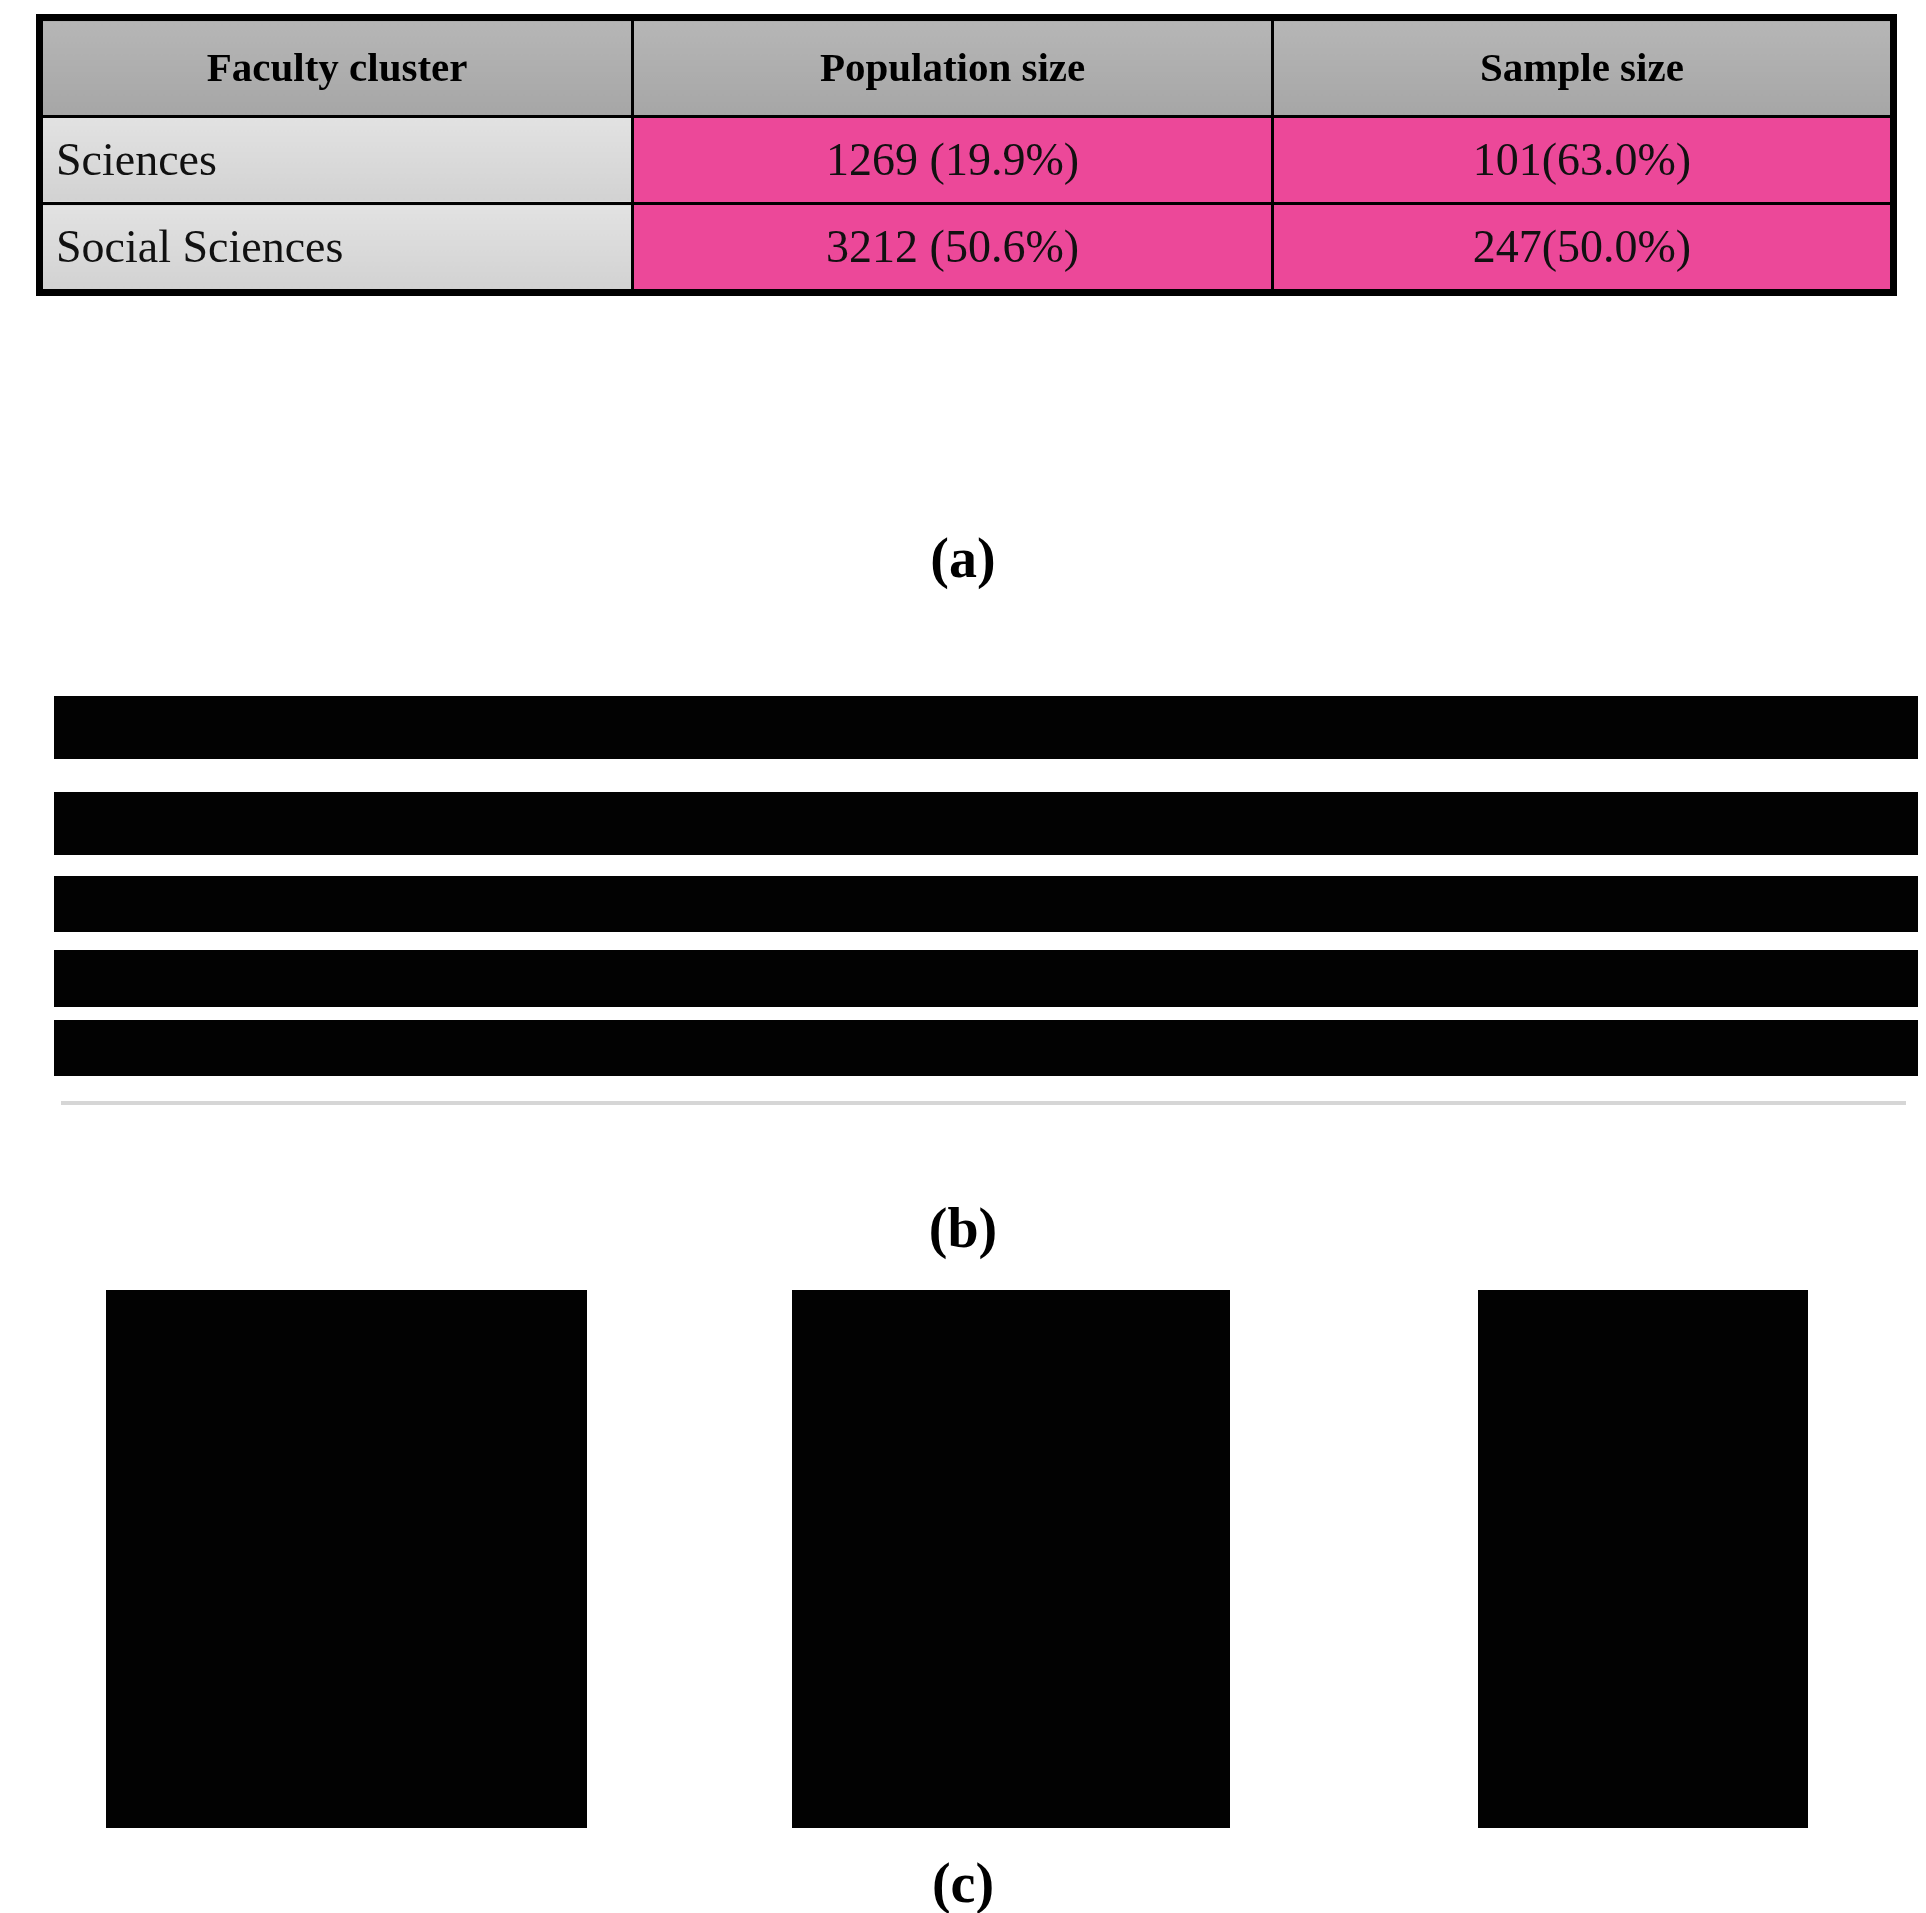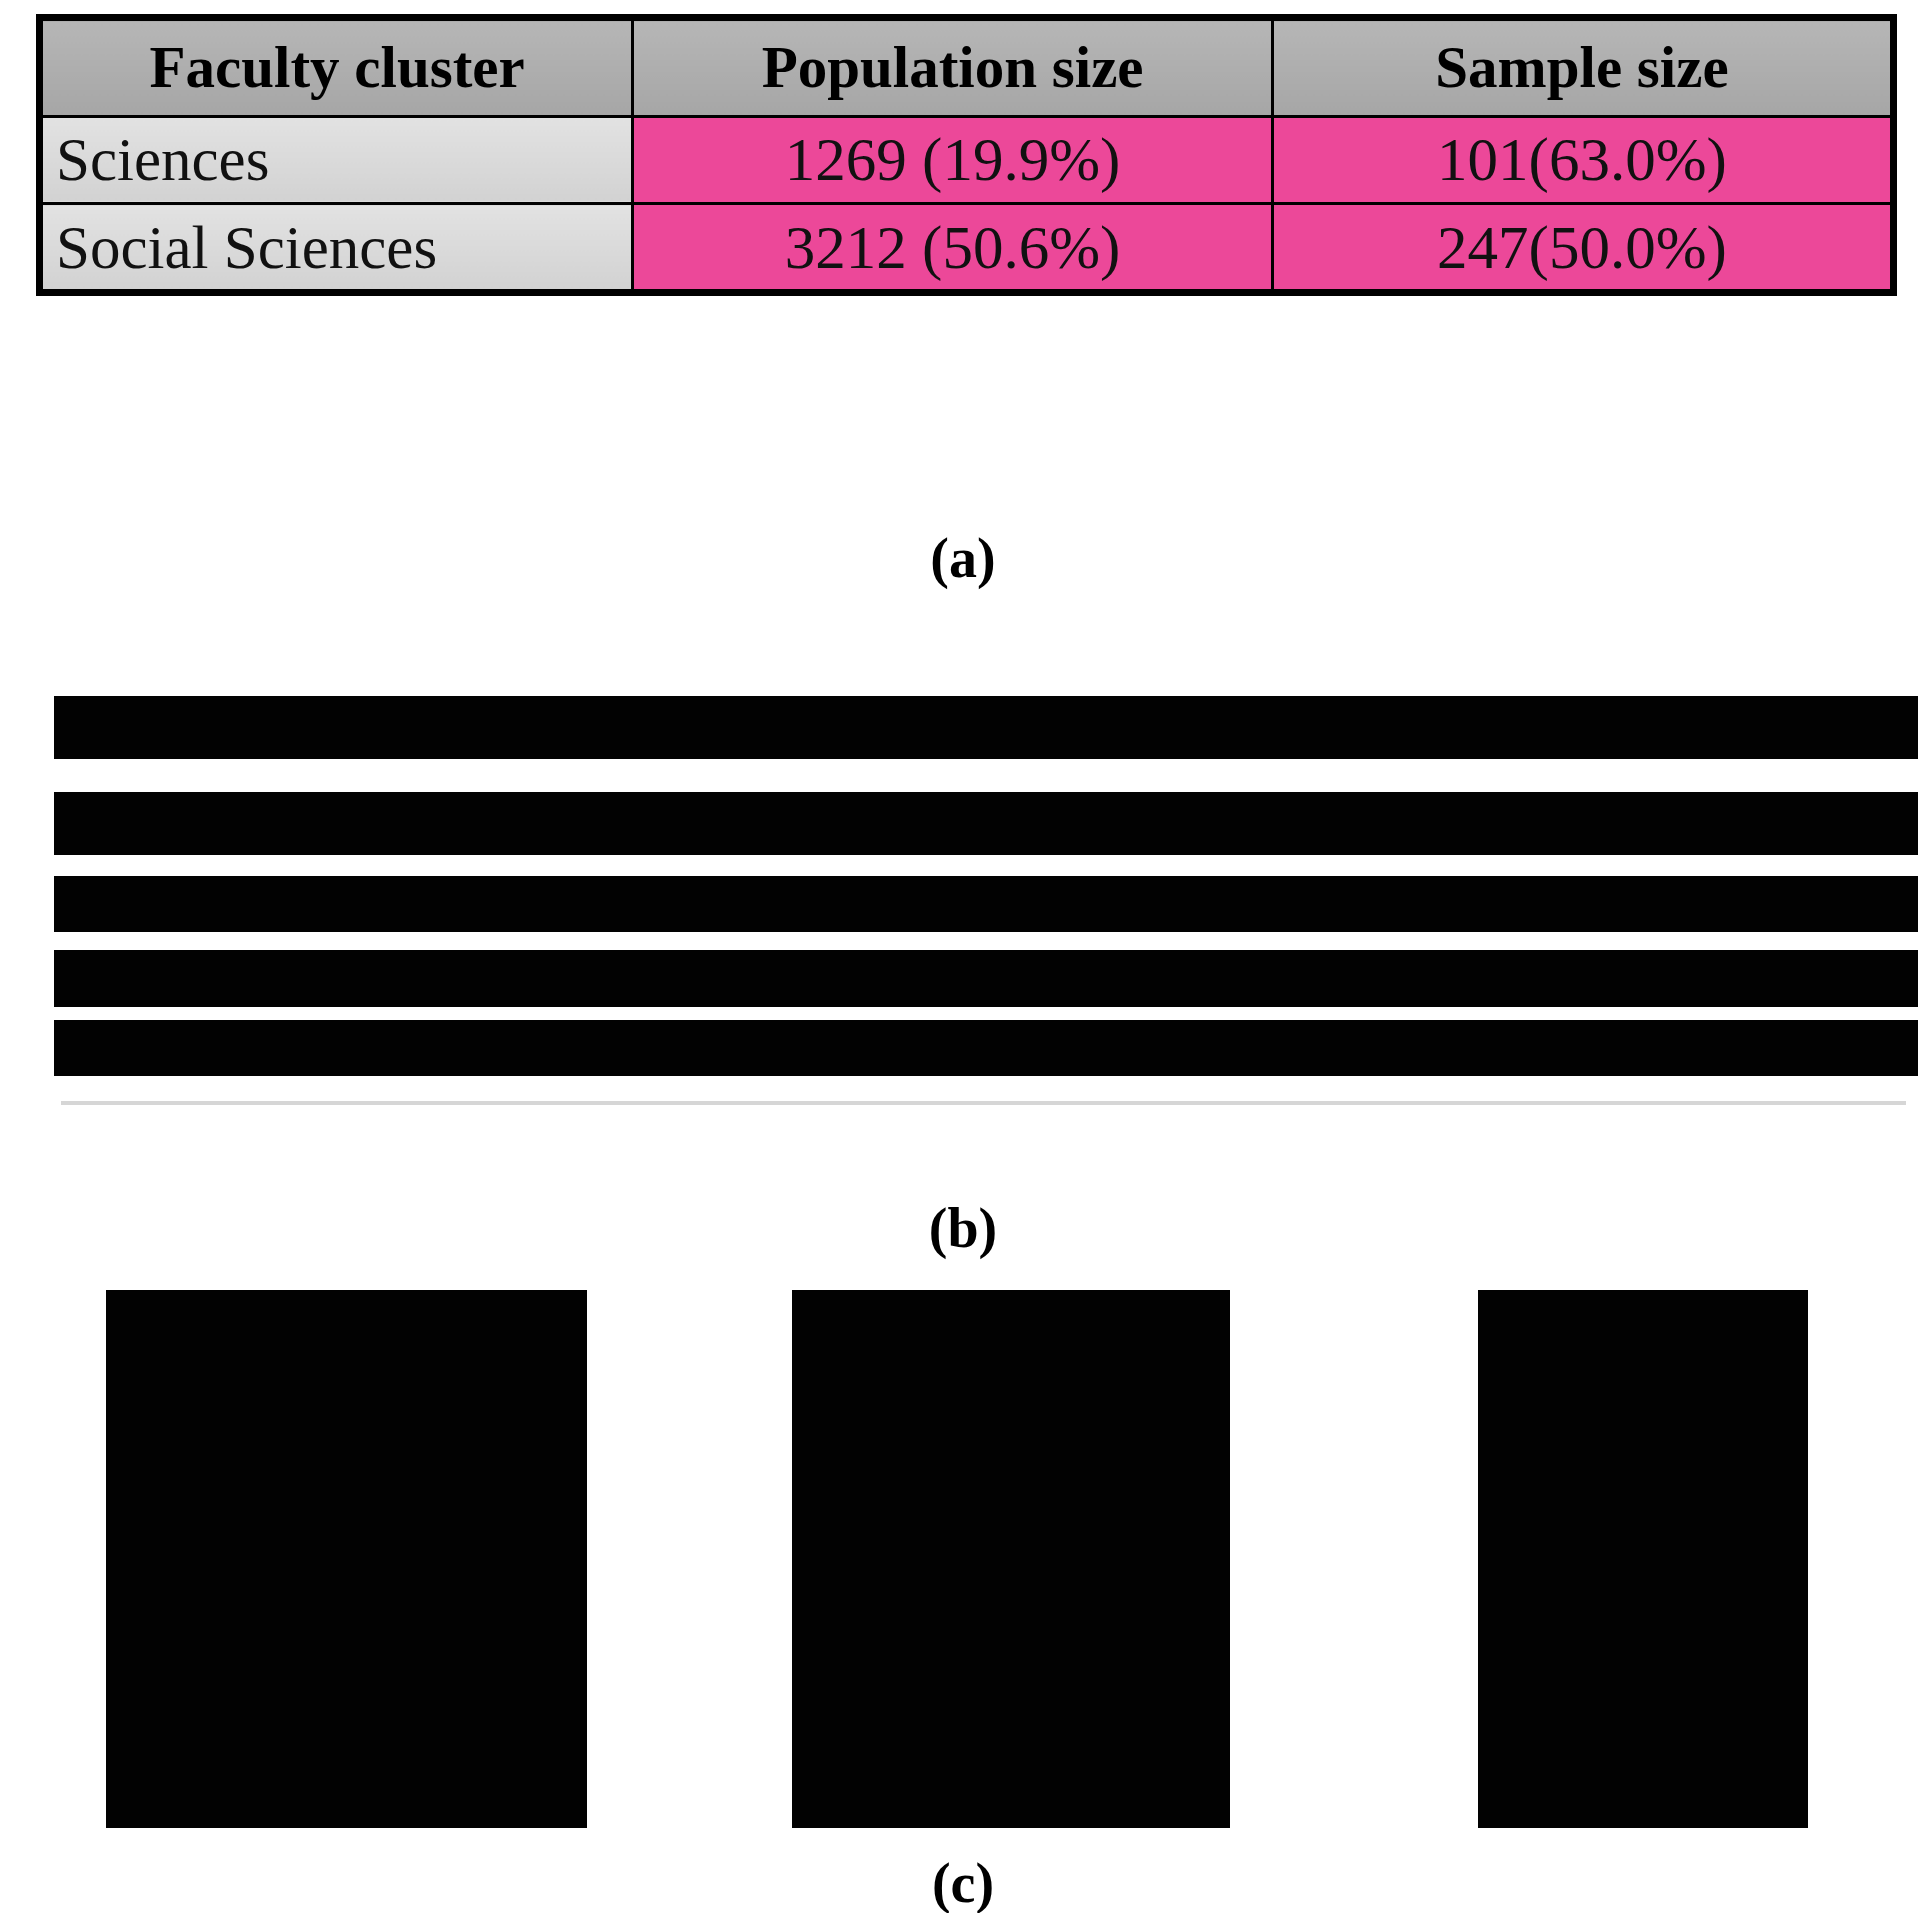--- a/index.html
+++ b/index.html
@@ -22,29 +22,29 @@
     left: 36px;
     top: 14.3px;
     width: 1861px;
     border-collapse: collapse;
     table-layout: fixed;
     border: 7.9px solid #000000;
   }
   table.faculty-table th,
   table.faculty-table td {
     border: 3.6px solid #000000;
-    font-size: 61px;
+    font-size: 46px;
     line-height: 1.0;
     padding: 7.2px 13px;
     overflow: hidden;
     white-space: nowrap;
   }
   table.faculty-table th {
     height: 79px;
-    font-size: 59px;
+    font-size: 41px;
     font-weight: bold;
     text-align: center;
     background: linear-gradient(#b6b6b6, #a6a6a6);
     color: #000000;
   }
   table.faculty-table td {
     height: 70px;
     color: #111111;
   }
   td.rowlabel {

